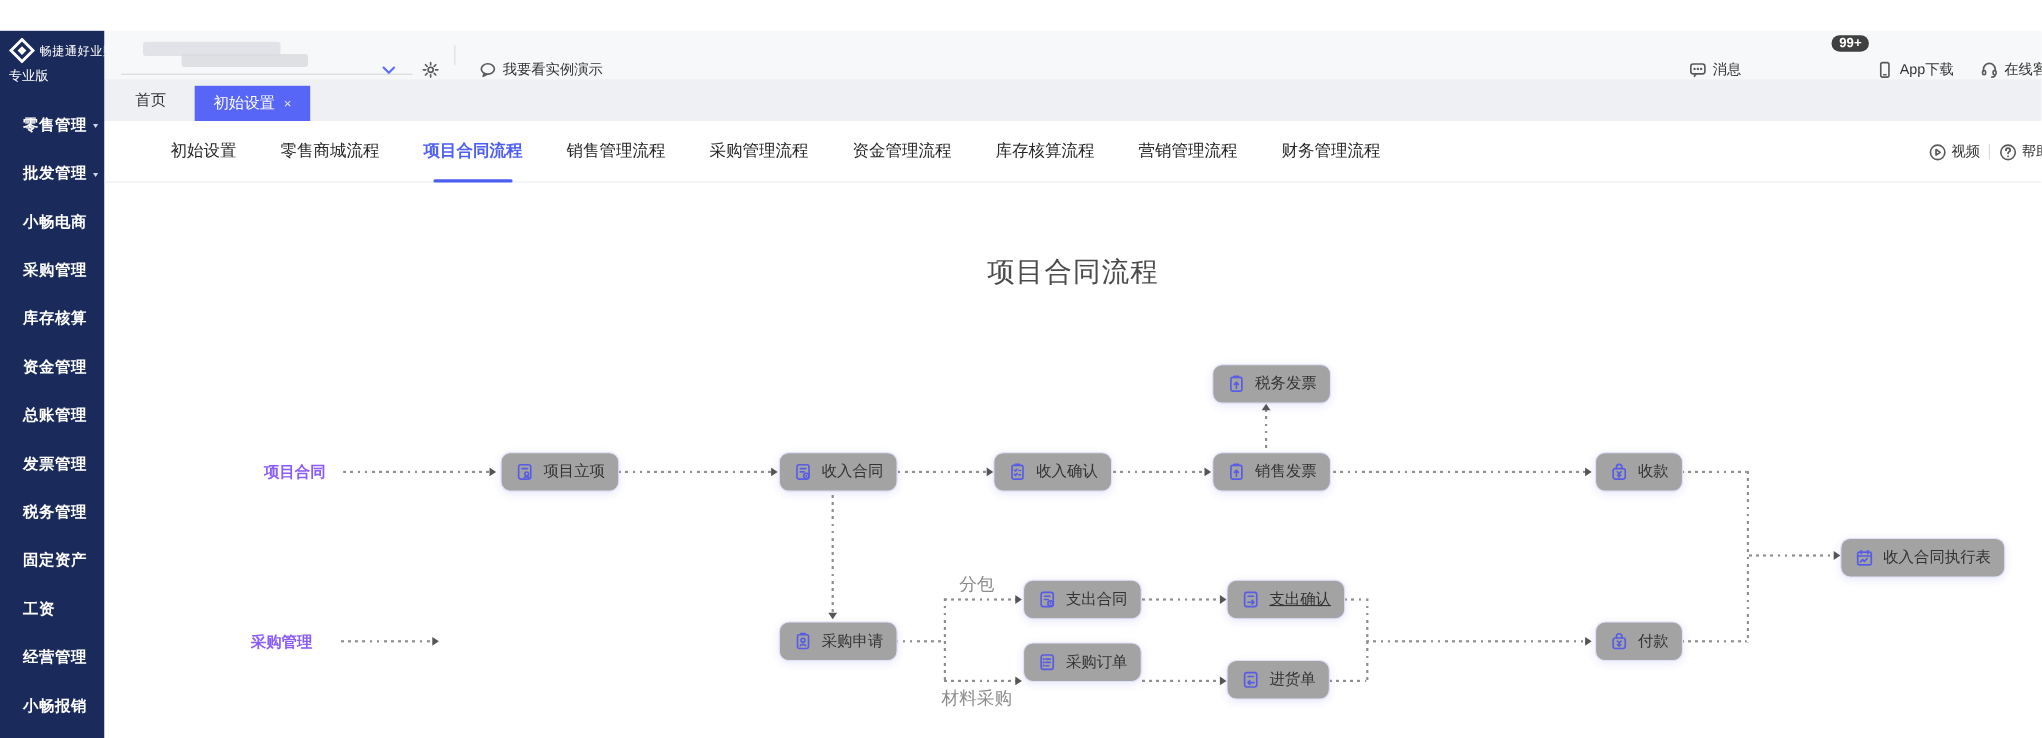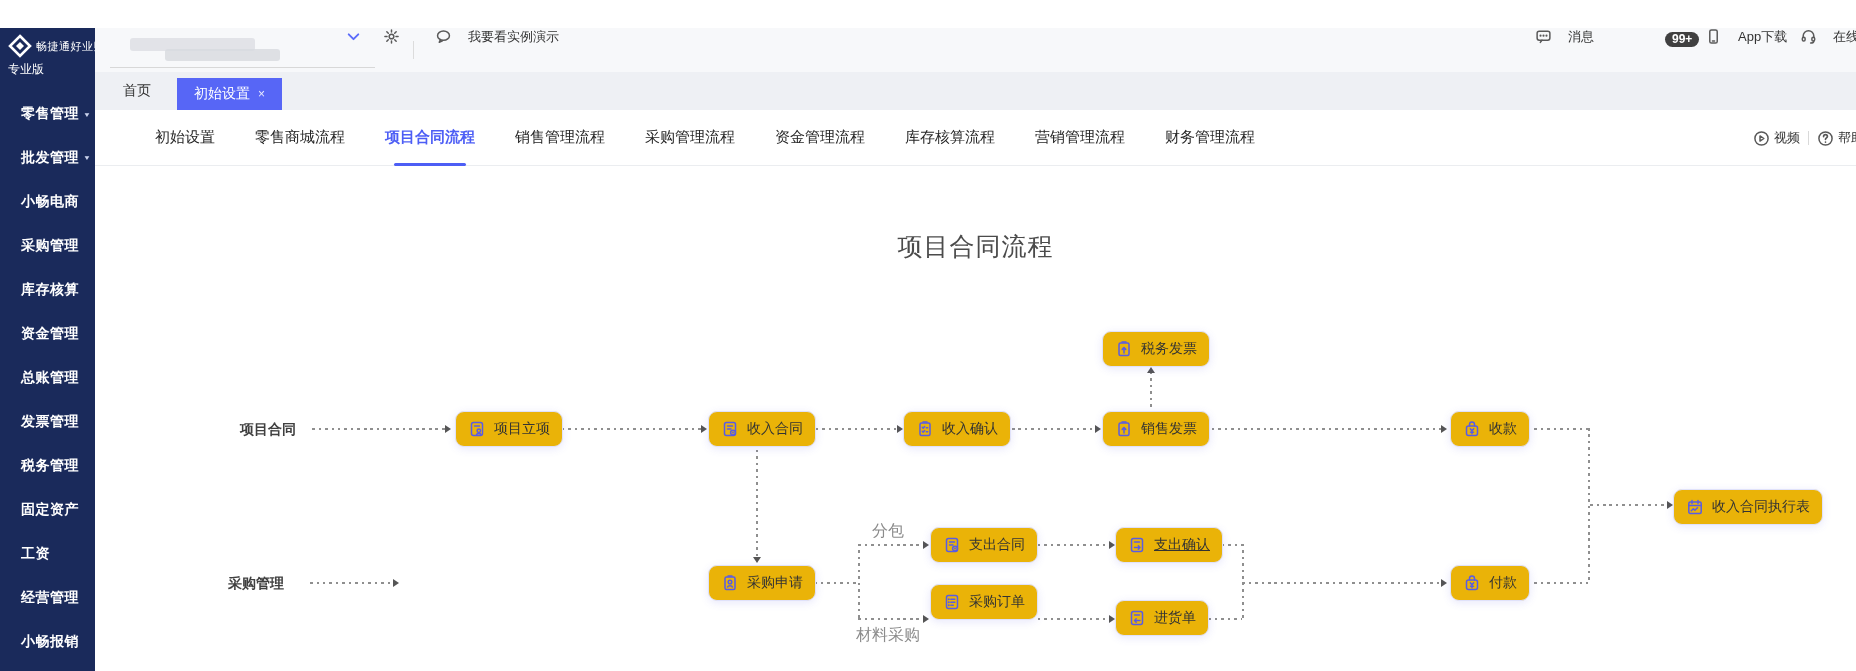--- a/index.html
+++ b/index.html
@@ -19,21 +19,21 @@
   .edition{position:absolute;left:8px;top:33px;font-size:12px;color:#fff;}
   .menu{position:absolute;left:0;top:64px;width:95px;}
   .s-item{height:44px;display:flex;align-items:center;padding-left:21px;font-size:14px;font-weight:700;letter-spacing:.5px;color:#fff;cursor:pointer;white-space:nowrap;}
   .caret{font-size:8px;margin-left:4px;color:#cdd5ef;transform:scaleY(.8);}
 
   
   .header{position:absolute;left:95px;top:28px;width:1761px;height:44px;background:#f7f8fa;}
   .blur1{position:absolute;left:35px;top:10px;width:125px;height:13px;border-radius:3px;background:#e2e3e8;}
   .blur2{position:absolute;left:70px;top:21px;width:115px;height:12px;border-radius:3px;background:#d7d9df;opacity:.8;}
   .search-underline{position:absolute;left:15px;top:39px;width:265px;height:1px;background:#d8d8d8;}
-  .hd-item{position:absolute;top:0;height:44px;display:flex;align-items:flex-start;gap:16px;font-size:13px;color:#333;cursor:pointer;white-space:nowrap;}
+  .hd-item{position:absolute;top:0;height:44px;display:flex;align-items:flex-end;gap:5px;font-size:13px;color:#333;cursor:pointer;white-space:nowrap;}
   .v-div{position:absolute;top:13px;width:1px;height:18px;background:#dcdcdc;}
   .badge{position:absolute;left:1570px;top:4px;background:#404040;color:#fff;font-size:12px;font-weight:700;border-radius:9px;padding:1px 7px;line-height:13px;}
   .icon16{width:17px;height:17px;display:block;}
   .icon16 *{stroke:#595959;fill:none;stroke-width:1.4;stroke-linecap:round;stroke-linejoin:round;}
 
   
   .tabstrip{position:absolute;left:95px;top:72px;width:1761px;height:38px;background:#eef0f4;}
   .tab-home{position:absolute;left:28px;top:0;height:38px;display:flex;align-items:center;font-size:14px;color:#333;cursor:pointer;}
   .tab-active{position:absolute;left:82px;top:6px;height:32px;width:105px;background:#5766f6;color:#fff;display:flex;align-items:center;justify-content:center;gap:8px;font-size:14px;cursor:pointer;}
   .tab-close{font-size:12px;color:#e8eaff;cursor:pointer;}
@@ -46,23 +46,23 @@
   .subtab.active::after{content:"";position:absolute;left:10%;right:10%;bottom:0;height:3px;border-radius:2px;background:#4d5ef5;}
   .help-links{position:absolute;right:-8px;top:0;height:56px;display:flex;align-items:center;gap:8px;font-size:13px;color:#333;}
   .hl{display:flex;align-items:center;gap:4px;cursor:pointer;white-space:nowrap;}
   .hl-div{width:1px;height:14px;background:#d9d9d9;}
 
   .flow-title{position:absolute;left:0;top:120px;width:1761px;text-align:center;font-size:25px;color:#4b4b4b;letter-spacing:1px;}
 
   
   .flow{position:absolute;left:0;top:0;width:1856px;height:671px;pointer-events:none;}
   .flow *{pointer-events:auto;}
-  .lane-label{position:absolute;font-size:14px;font-weight:600;color:#404040;white-space:nowrap;}
+  .lane-label{position:absolute;font-size:14px;font-weight:600;color:#8b5cf6;white-space:nowrap;}
   .branch-label{position:absolute;font-size:16px;color:#8c8c8c;white-space:nowrap;text-align:right;}
-  .node{position:absolute;display:flex;align-items:center;gap:8px;height:36px;padding:0 12px;background:#eab308;border:1px solid #e0e2fa;border-radius:9px;box-shadow:0 2px 8px rgba(90,95,230,.14);font-size:14px;color:#333;cursor:pointer;box-sizing:border-box;white-space:nowrap;}
+  .node{position:absolute;display:flex;align-items:center;gap:8px;height:36px;padding:0 12px;background:#a3a3a3;border:1px solid #e0e2fa;border-radius:9px;box-shadow:0 2px 8px rgba(90,95,230,.14);font-size:14px;color:#333;cursor:pointer;box-sizing:border-box;white-space:nowrap;}
   .nicon{width:18px;height:18px;flex:0 0 18px;}
   .nicon *{stroke:#585ce5;fill:none;stroke-width:1.5;stroke-linecap:round;stroke-linejoin:round;}
   .eh{position:absolute;height:2px;background:repeating-linear-gradient(90deg,#8f8f8f 0 2.5px,transparent 2.5px 6.5px);}
   .ev{position:absolute;width:2px;background:repeating-linear-gradient(180deg,#8f8f8f 0 2.5px,transparent 2.5px 6.5px);}
   .ar{position:absolute;right:-5px;top:-3px;width:0;height:0;border-left:6px solid #555;border-top:4px solid transparent;border-bottom:4px solid transparent;}
   .ad{position:absolute;bottom:-5px;left:-3px;width:0;height:0;border-top:6px solid #555;border-left:4px solid transparent;border-right:4px solid transparent;}
   .au{position:absolute;top:-5px;left:-3px;width:0;height:0;border-bottom:6px solid #555;border-left:4px solid transparent;border-right:4px solid transparent;}
 </style>
 </head>
 <body>

